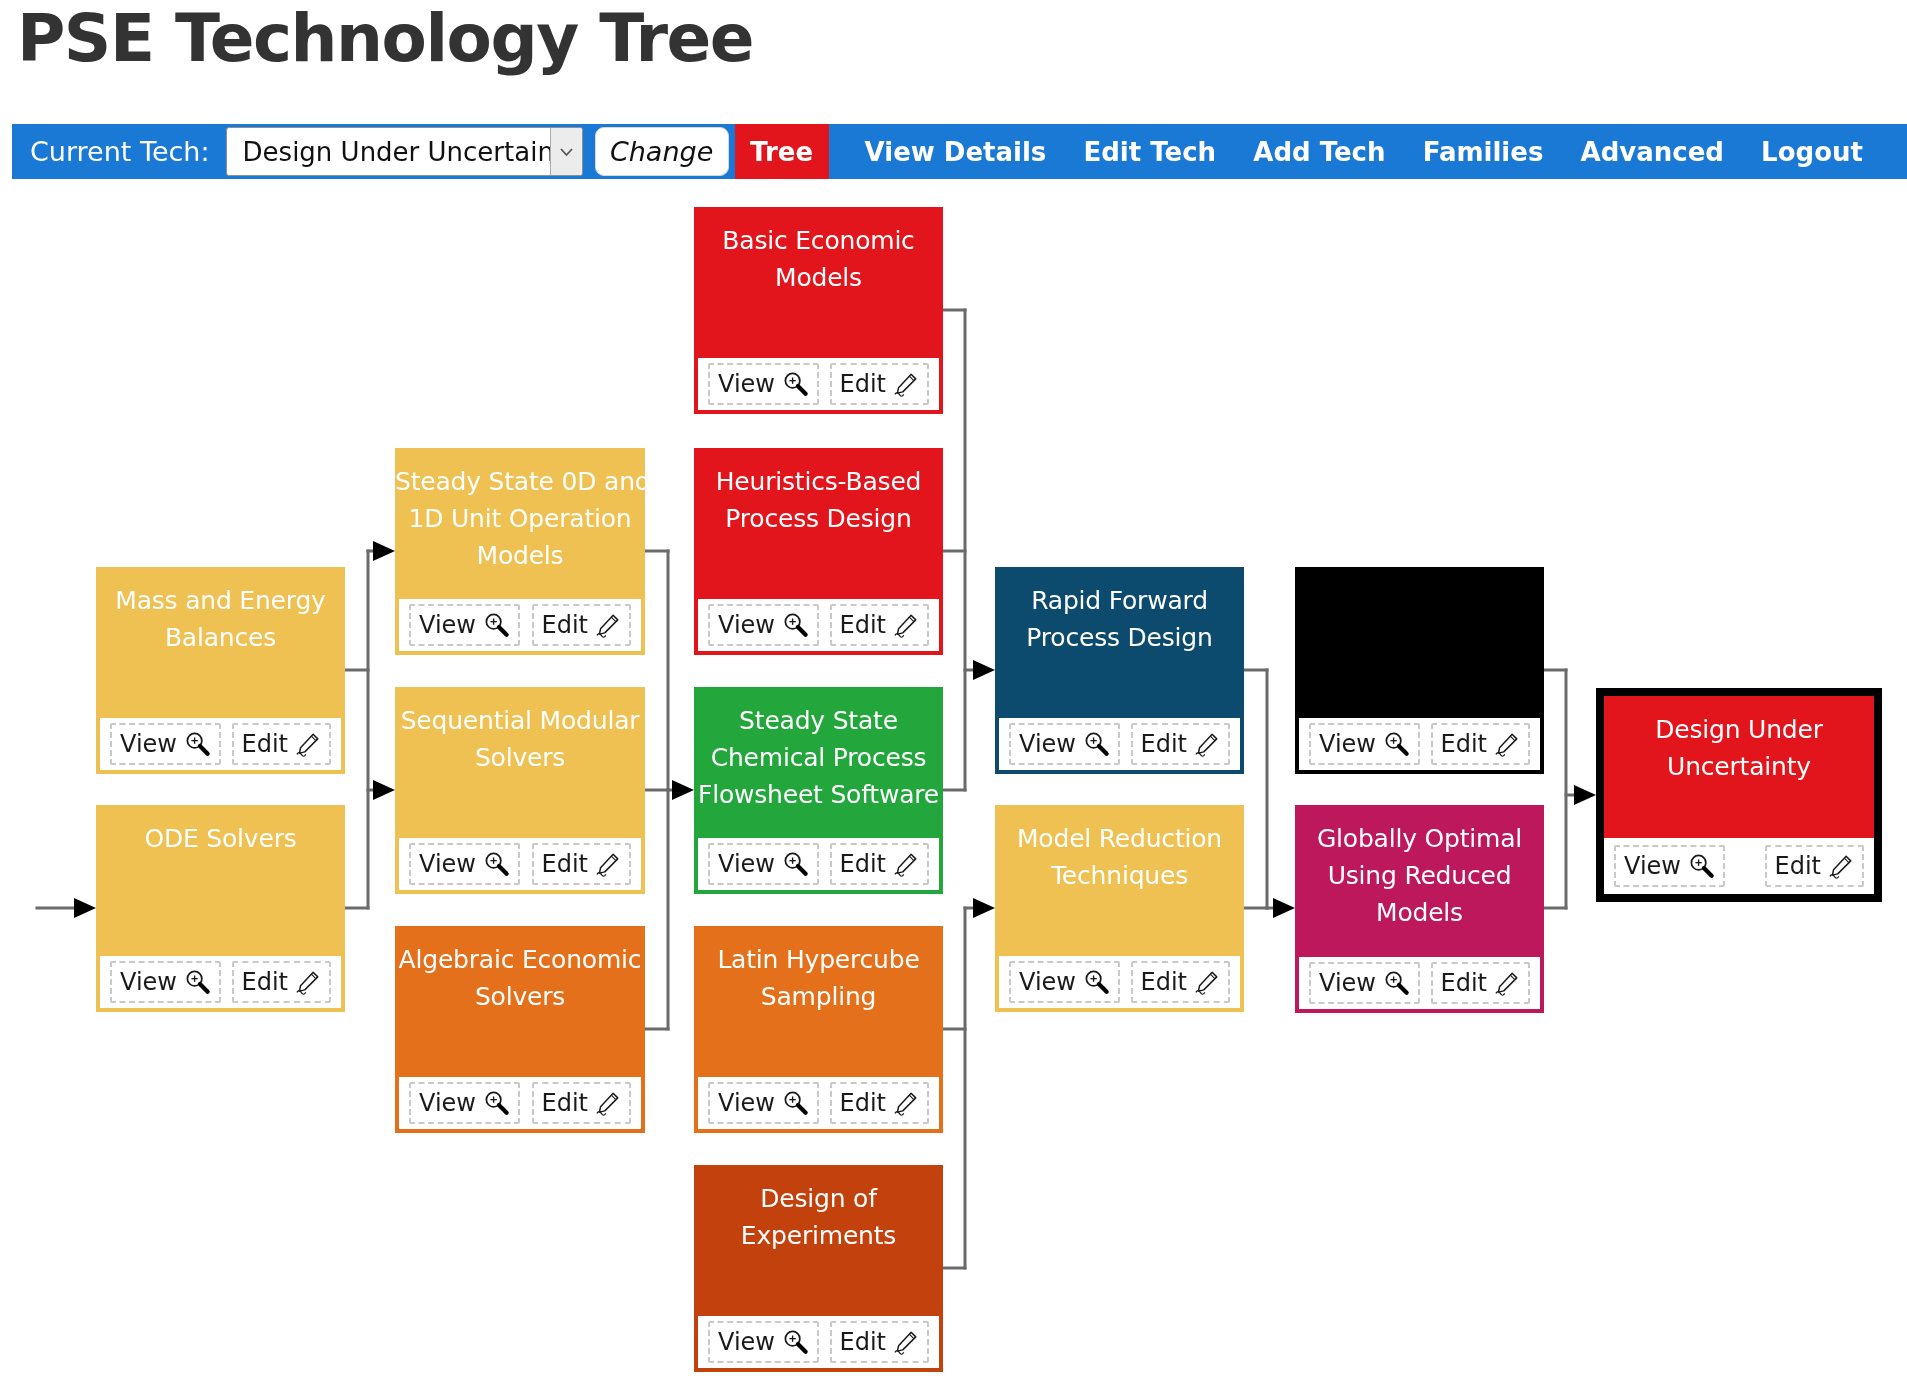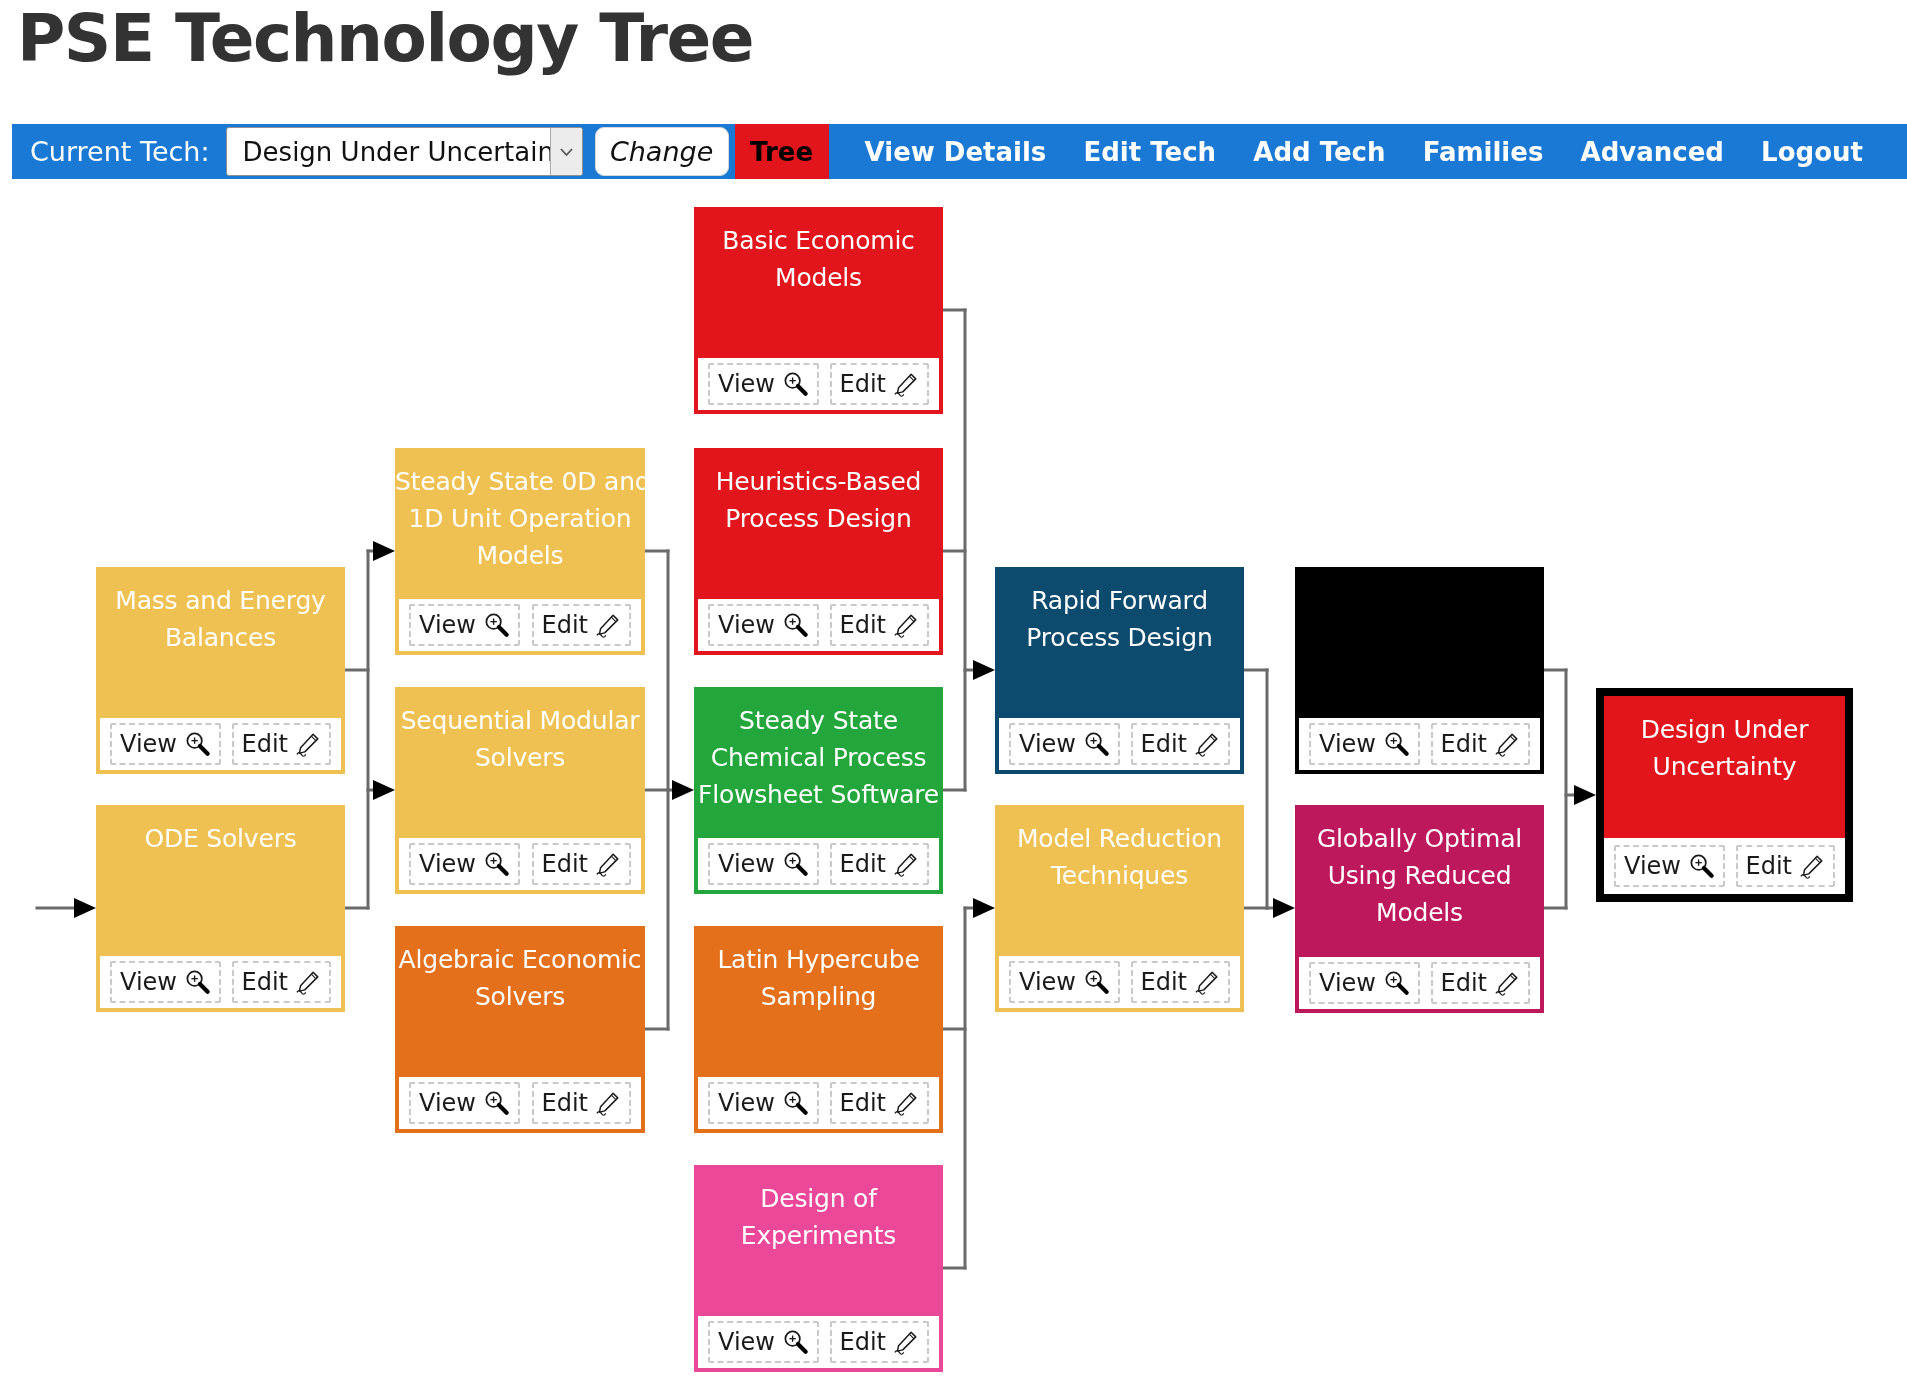--- a/index.html
+++ b/index.html
@@ -13,21 +13,21 @@
           display:flex;align-items:center;z-index:5;}
   .ct-label{color:#fff;font-size:27px;margin-left:18px;font-weight:400;white-space:nowrap;}
   .select{margin-left:16px;width:355px;height:47px;background:#fff;border:1px solid #8f8f8f;
           border-radius:3px;display:flex;align-items:center;overflow:hidden;cursor:default;}
   .select-value{font-size:26px;color:#111;margin-left:16px;flex:1;white-space:nowrap;overflow:hidden;}
   .select-arrow{width:31px;align-self:stretch;background:#ececec;border-left:1px solid #ababab;
           display:flex;align-items:center;justify-content:center;}
   .change-btn{margin-left:12px;width:134px;height:49px;background:#fff;border:1px solid #d8d8d8;
           border-radius:9px;font-size:27px;color:#111;display:flex;align-items:center;
           justify-content:center;font-family:inherit;font-style:italic;}
-  .tree-tab{margin-left:6px;width:94px;height:55px;background:#E2151C;color:#000000;font-weight:700;
+  .tree-tab{margin-left:6px;width:94px;height:55px;background:#E2151C;color:#ffffff;font-weight:700;
           font-size:26px;display:flex;align-items:center;justify-content:center;}
   .nav-links{flex:1;display:flex;justify-content:space-between;padding:0 44px 0 36px;}
   .nav-link{color:#fff;font-weight:700;font-size:26px;white-space:nowrap;cursor:pointer;}
 
   .tree-area{position:absolute;left:0;top:0;width:1907px;height:1395px;}
   #connectors{position:absolute;left:0;top:0;z-index:1;}
   .node{position:absolute;box-sizing:border-box;z-index:2;}
   .node.framed{border:8px solid #000;}
   .node-title{margin-top:15px;text-align:center;color:#fff;font-size:25px;line-height:37px;
           letter-spacing:-0.2px;}
@@ -305,21 +305,21 @@
             <button class="nbtn">
               <span>Edit</span>
               <svg class="bicon" viewBox="0 0 28 28" width="26" height="26">
                 <path d="M19.5 3.5 L24.5 8.5 L10.5 22.5 L4.8 23.8 L6 18 Z" fill="#fff" stroke="#1a1a1a" stroke-width="1.6" stroke-linejoin="round"></path>
                 <line x1="17.6" y1="5.6" x2="22.4" y2="10.4" stroke="#1a1a1a" stroke-width="1.2"></line>
                 <path d="M2 25.2 q2.4 -4 4.8 0 t4.8 0" fill="none" stroke="#1a1a1a" stroke-width="1.3"></path>
               </svg>
             </button>
           </div>
         </div>
-        <div class="node" style="left: 694px; top: 1165px; width: 249px; height: 207px; background: #ec4899;">
+        <div class="node" style="left: 694px; top: 1165px; width: 249px; height: 207px; background: #c2410c;">
           <div class="node-title">
             <div>Design of</div>
             <div>Experiments</div>
           </div>
           <div class="strip">
             <button class="nbtn">
               <span>View</span>
               <svg class="bicon" viewBox="0 0 28 28" width="27" height="27">
                 <circle cx="11" cy="10" r="7.5" fill="none" stroke="#1a1a1a" stroke-width="1.8"></circle>
                 <line x1="11" y1="6.7" x2="11" y2="13.3" stroke="#1a1a1a" stroke-width="1.4"></line>
@@ -427,21 +427,21 @@
             <button class="nbtn">
               <span>Edit</span>
               <svg class="bicon" viewBox="0 0 28 28" width="26" height="26">
                 <path d="M19.5 3.5 L24.5 8.5 L10.5 22.5 L4.8 23.8 L6 18 Z" fill="#fff" stroke="#1a1a1a" stroke-width="1.6" stroke-linejoin="round"></path>
                 <line x1="17.6" y1="5.6" x2="22.4" y2="10.4" stroke="#1a1a1a" stroke-width="1.2"></line>
                 <path d="M2 25.2 q2.4 -4 4.8 0 t4.8 0" fill="none" stroke="#1a1a1a" stroke-width="1.3"></path>
               </svg>
             </button>
           </div>
         </div>
-        <div class="node framed" style="left: 1596px; top: 688px; width: 257px; height: 214px; background: rgb(226, 21, 28);">
+        <div class="node framed" style="left: 1596px; top: 688px; width: 286px; height: 214px; background: rgb(226, 21, 28);">
           <div class="node-title">
             <div>Design Under</div>
             <div>Uncertainty</div>
           </div>
           <div class="strip">
             <button class="nbtn">
               <span>View</span>
               <svg class="bicon" viewBox="0 0 28 28" width="27" height="27">
                 <circle cx="11" cy="10" r="7.5" fill="none" stroke="#1a1a1a" stroke-width="1.8"></circle>
                 <line x1="11" y1="6.7" x2="11" y2="13.3" stroke="#1a1a1a" stroke-width="1.4"></line>

